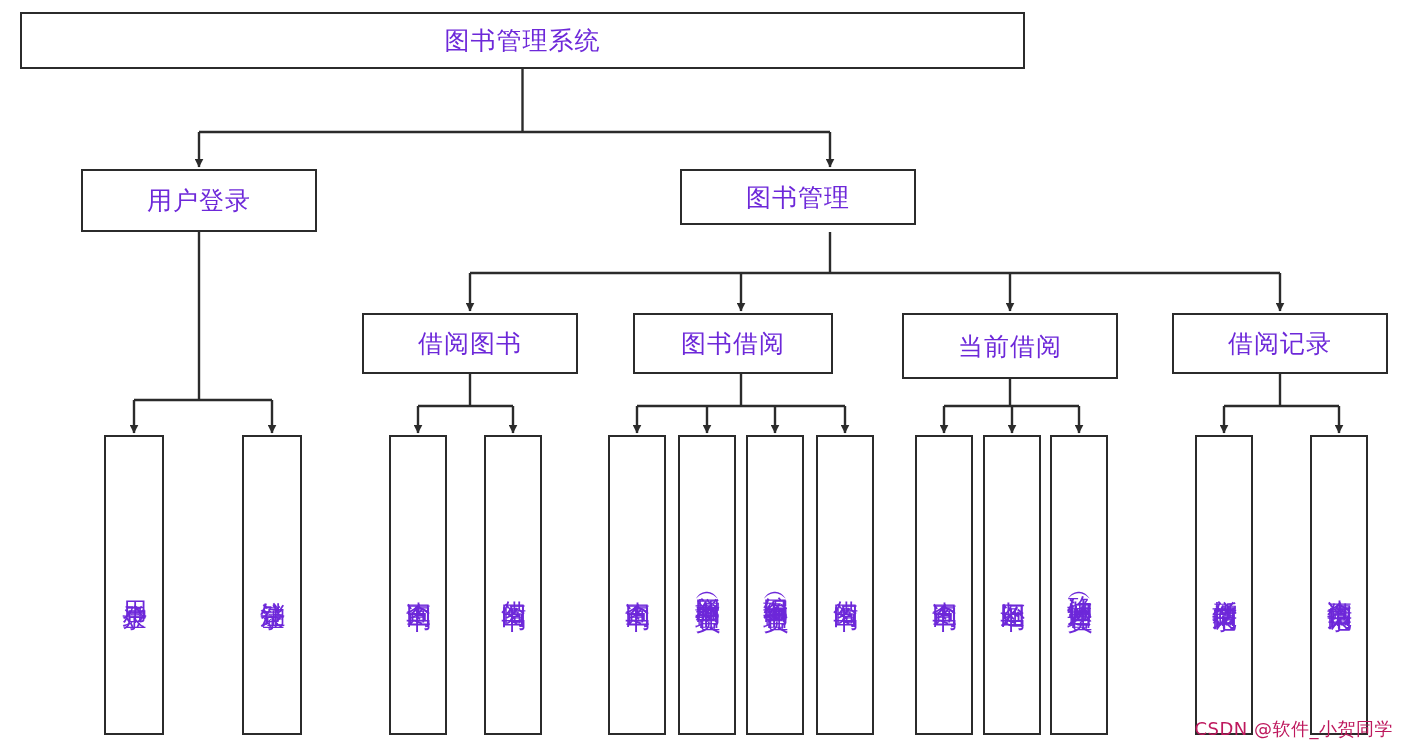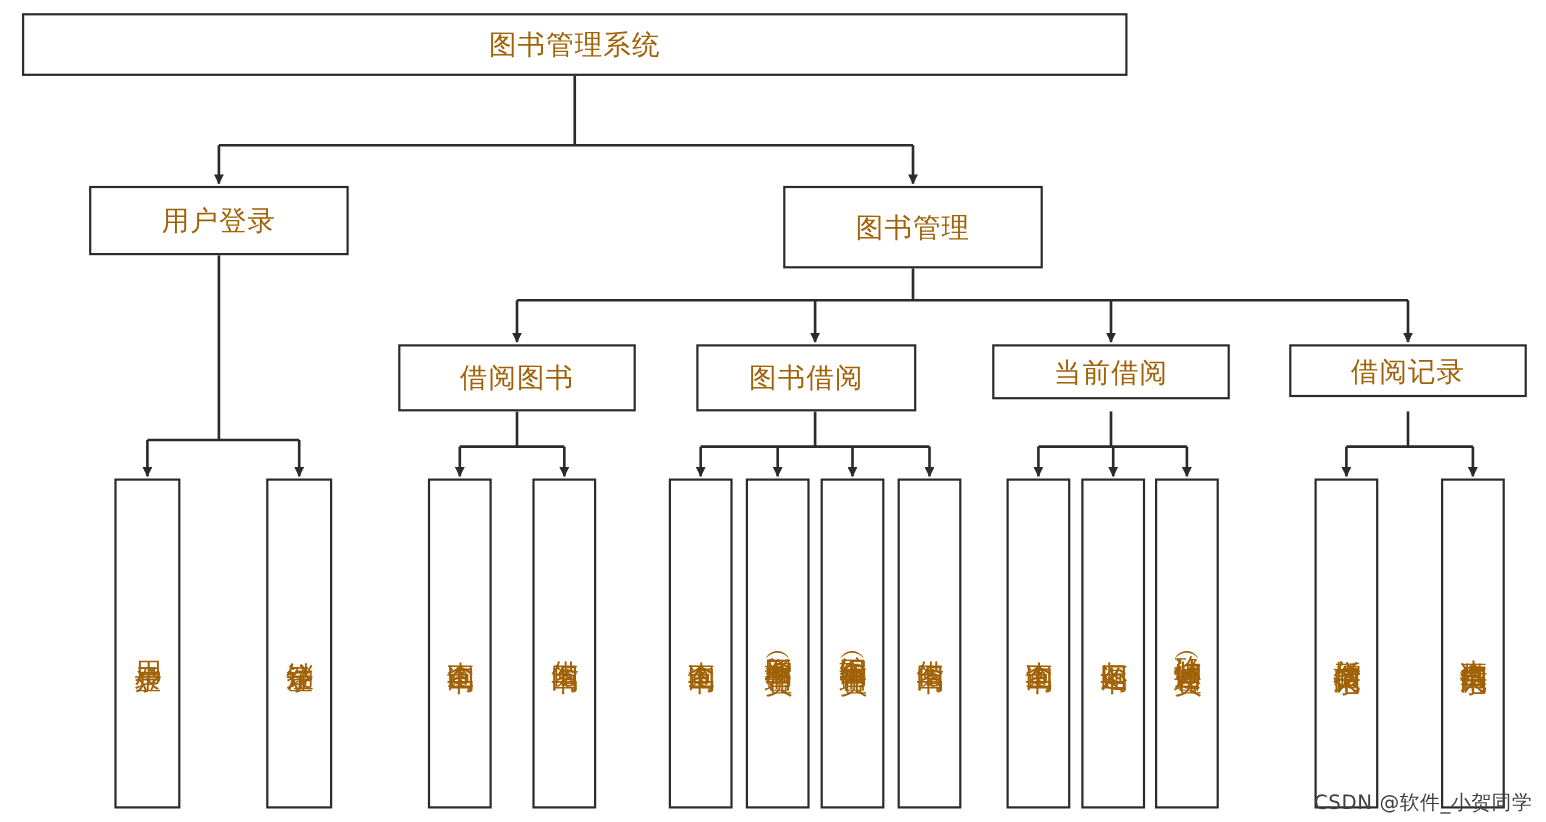--- a/index.html
+++ b/index.html
@@ -23,21 +23,21 @@
     pointer-events:none;
   }
   .node{
     position:absolute;
     box-sizing:border-box;
     background:#ffffff;
     border:2px solid #2b2b2b;
     display:flex;
     align-items:center;
     justify-content:center;
-    color:#a16207;
+    color:#6d28d9;
     z-index:2;
   }
   .node-h{
     font-size:25px;
     letter-spacing:1px;
     white-space:nowrap;
     line-height:1;
   }
   .node-v{
     writing-mode:vertical-rl;
@@ -48,21 +48,21 @@
     white-space:nowrap;
     padding-top:4px;
     padding-bottom:4px;
   }
   .node.root{ font-size:25px; }
   .watermark{
     position:absolute;
     right:12px;
     bottom:6px;
     font-size:18px;
-    color:#404040;
+    color:#be185d;
     letter-spacing:0.5px;
     white-space:nowrap;
     z-index:5;
   }
 </style>
 </head>
 <body>
 
 <div id="canvas">
   <svg id="edges" viewBox="0 0 1405 747" width="1405" height="747" xmlns="http://www.w3.org/2000/svg">
@@ -104,25 +104,25 @@
         <path d="M1280,374 L1280,406"></path>
         <path d="M1224,406 L1339,406"></path>
         <path d="M1224,406 L1224,433" marker-end="url(#arrowhead)"></path>
         <path d="M1339,406 L1339,433" marker-end="url(#arrowhead)"></path>
       </g>
   </svg>
 
   <div id="node-layer">
       <div class="node node-h root" style="left: 20px; top: 12px; width: 1005px; height: 57px;">图书管理系统</div>
       <div class="node node-h" style="left: 81px; top: 169px; width: 236px; height: 63px;">用户登录</div>
-      <div class="node node-h" style="left: 712px; top: 169px; width: 236px; height: 75px;">图书管理</div>
+      <div class="node node-h" style="left: 680px; top: 169px; width: 236px; height: 56px;">图书管理</div>
       <div class="node node-h" style="left: 362px; top: 313px; width: 216px; height: 61px;">借阅图书</div>
       <div class="node node-h" style="left: 633px; top: 313px; width: 200px; height: 61px;">图书借阅</div>
-      <div class="node node-h" style="left: 902px; top: 313px; width: 216px; height: 50px;">当前借阅</div>
-      <div class="node node-h" style="left: 1172px; top: 313px; width: 216px; height: 48px; text-align: center;">借阅记录</div>
+      <div class="node node-h" style="left: 902px; top: 313px; width: 216px; height: 66px;">当前借阅</div>
+      <div class="node node-h" style="left: 1172px; top: 313px; width: 216px; height: 61px; text-align: center;">借阅记录</div>
       <div class="node node-v" style="left: 104px; top: 435px; width: 60px; height: 300px;">用户登录</div>
       <div class="node node-v" style="left: 242px; top: 435px; width: 60px; height: 300px;">注销登录</div>
       <div class="node node-v" style="left: 389px; top: 435px; width: 58px; height: 300px;">查询图书</div>
       <div class="node node-v" style="left: 484px; top: 435px; width: 58px; height: 300px;">借阅图书</div>
       <div class="node node-v" style="left: 608px; top: 435px; width: 58px; height: 300px;">查询图书</div>
       <div class="node node-v" style="left: 678px; top: 435px; width: 58px; height: 300px;">新增图书（管理员）</div>
       <div class="node node-v" style="left: 746px; top: 435px; width: 58px; height: 300px;">编辑图书（管理员）</div>
       <div class="node node-v" style="left: 816px; top: 435px; width: 58px; height: 300px;">借阅图书</div>
       <div class="node node-v" style="left: 915px; top: 435px; width: 58px; height: 300px;">查询图书</div>
       <div class="node node-v" style="left: 983px; top: 435px; width: 58px; height: 300px;">归还图书</div>

